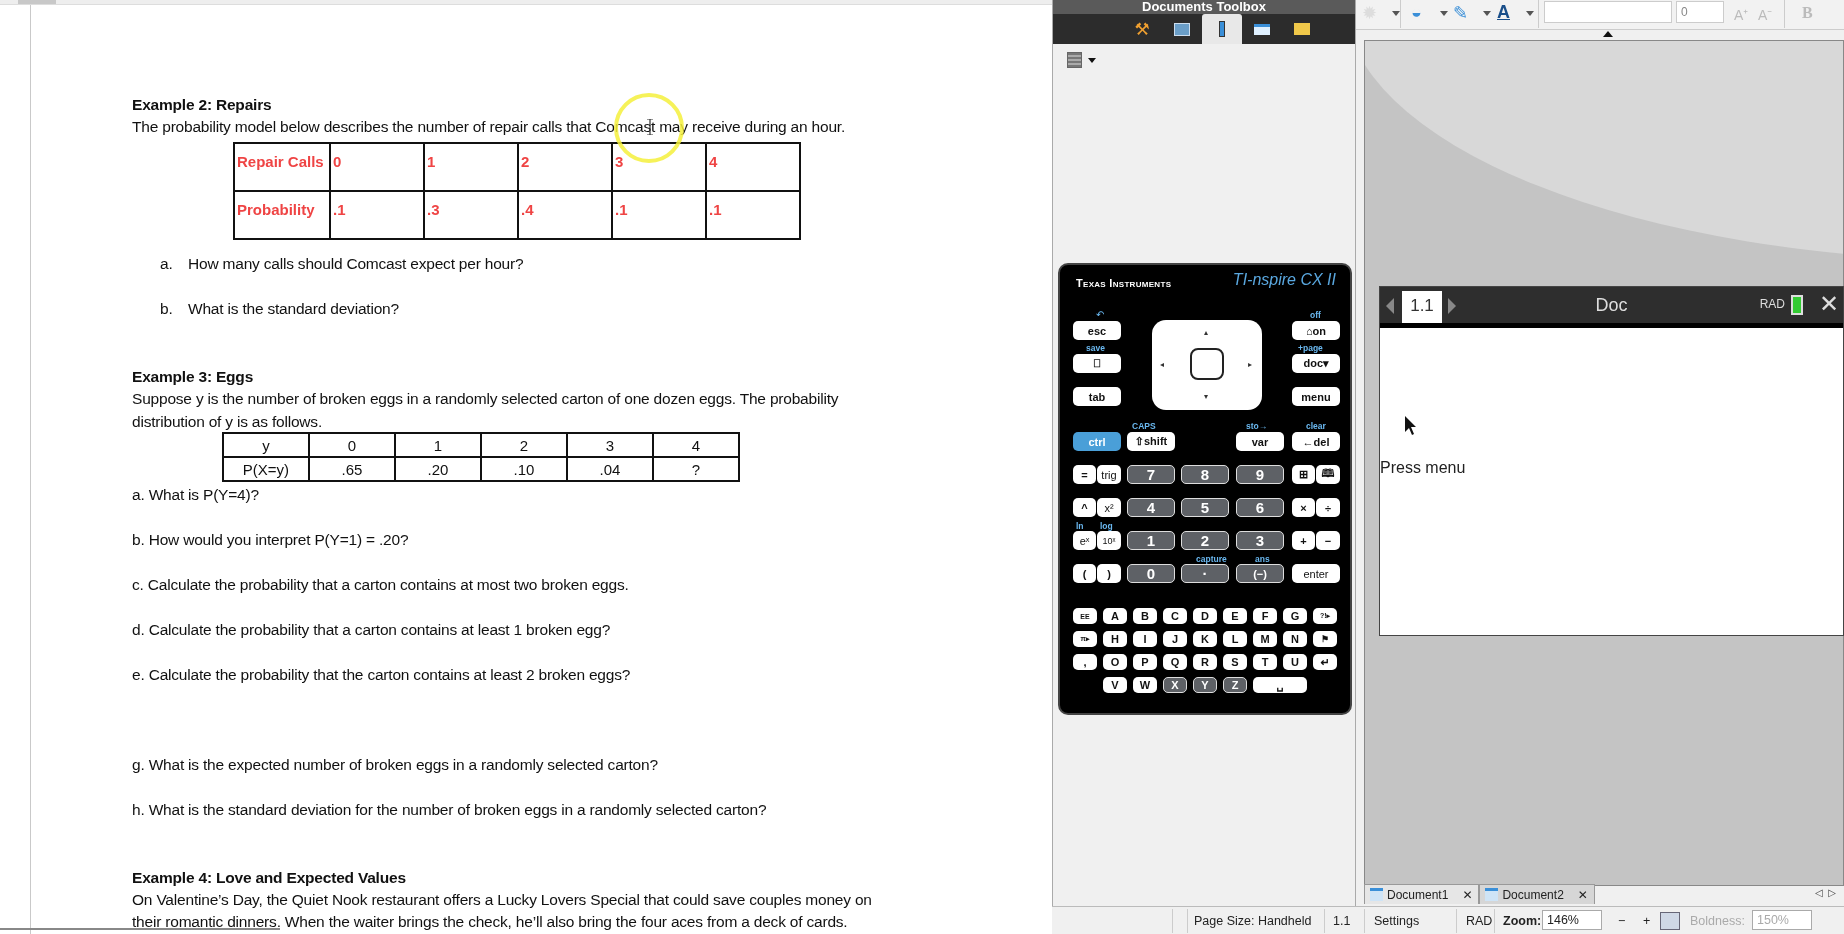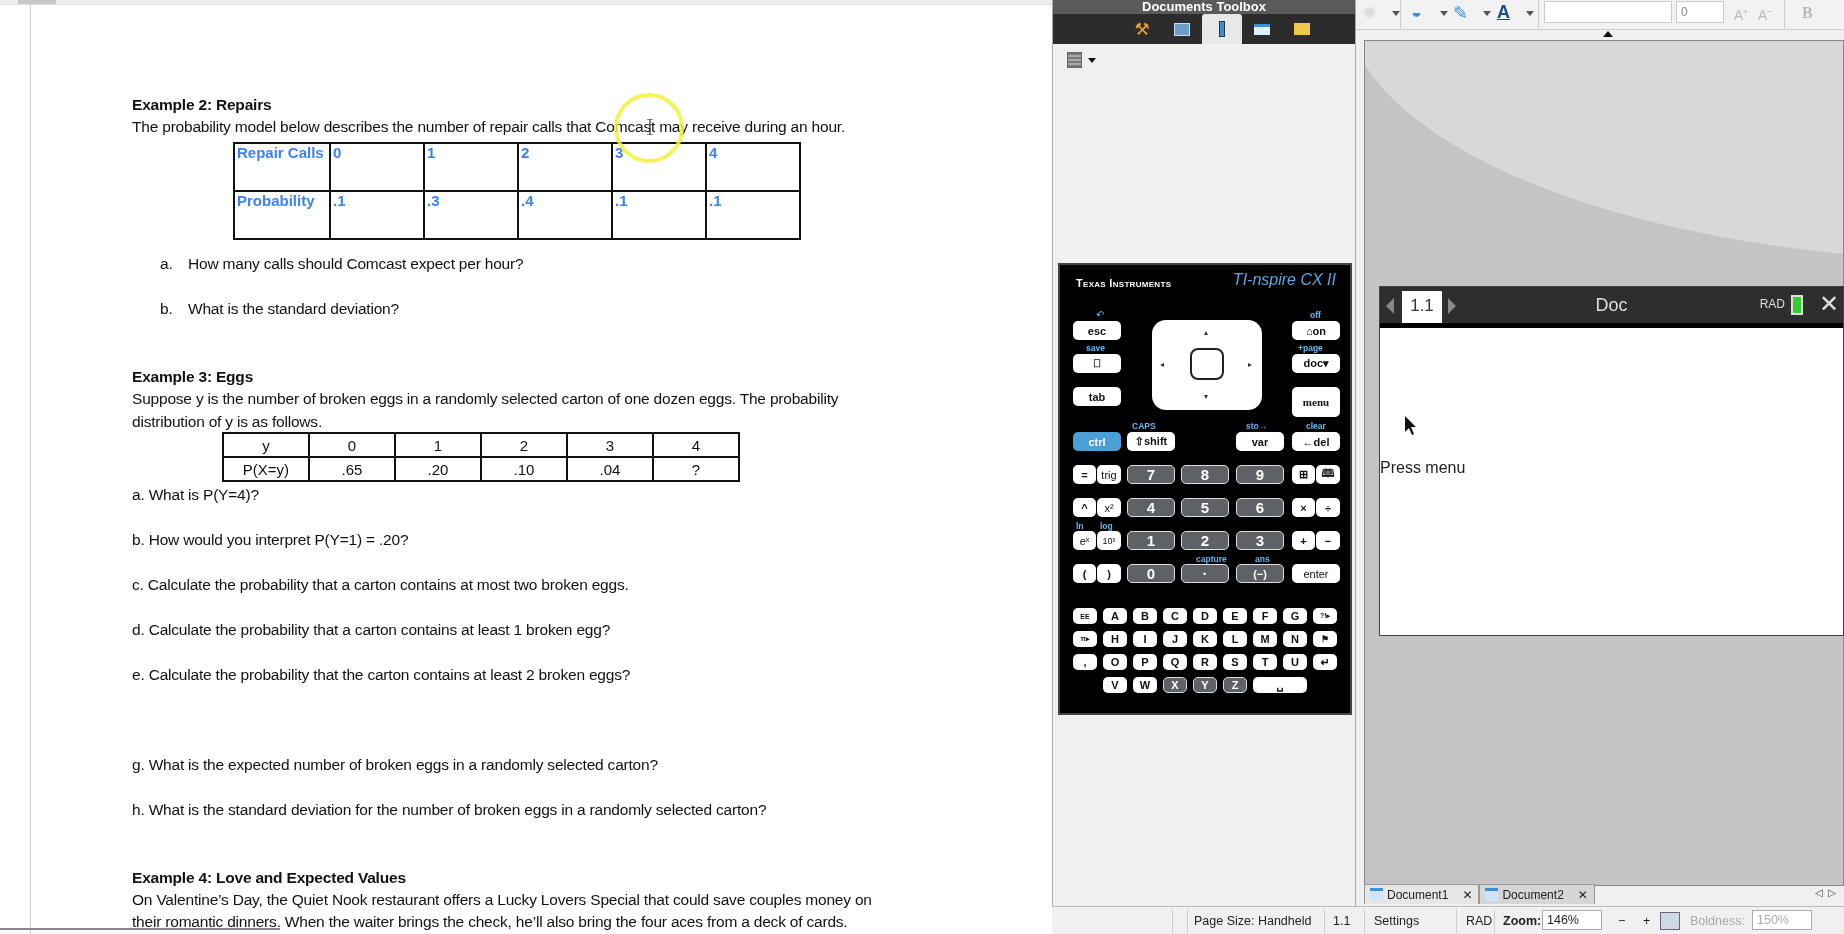--- a/index.html
+++ b/index.html
@@ -8,40 +8,40 @@
 
 
 #doc{position:absolute;left:0;top:0;width:1052px;height:934px;background:#fff;overflow:hidden;}
 #doc .topbar{position:absolute;left:0;top:0;width:1052px;height:5px;background:#eee;border-bottom:1px solid #ddd;}
 #doc .topbar .thumb{position:absolute;left:18px;top:0;width:38px;height:4px;background:#c8c8c8;}
 #doc .marginline{position:absolute;left:30px;top:5px;width:1px;height:929px;background:#c9c9c9;}
 #doc .bottomline{position:absolute;left:0;top:928px;width:280px;height:2px;background:#888;}
 .doctext{position:absolute;font-family:"Liberation Sans",sans-serif;font-size:15.5px;color:#111;white-space:nowrap;letter-spacing:-0.2px;}
 .doctext.b{font-weight:bold;}
 table.t1{position:absolute;left:233px;top:142px;border-collapse:collapse;}
-table.t1 td{border:2px solid #111;font-weight:bold;font-size:15px;vertical-align:top;padding:0 2px;color:#3b82f6;}
+table.t1 td{border:2px solid #111;font-weight:bold;font-size:15px;vertical-align:top;padding:9px 2px;color:#ef4444;}
 table.t1 td{width:94px;height:48px;}
 table.t1 td.h{width:96px;}
 table.t2{position:absolute;left:222px;top:432px;border-collapse:collapse;}
 table.t2 td{border:2px solid #111;font-size:15px;text-align:center;height:24px;width:86px;color:#111;padding:0;}
 .yellow-ring{position:absolute;left:614px;top:93px;width:70px;height:70px;border:4px solid rgba(245,240,60,0.85);border-radius:50%;}
 .ibeam{position:absolute;left:647px;top:119px;width:6px;height:16px;}
 
 
 #toolbox{position:absolute;left:1052px;top:0;width:304px;height:906px;background:#f0f0f0;border-left:1px solid #aaa;border-right:1px solid #aaa;}
 #toolbox .title{height:14px;background:#5a5a5a;color:#fff;font-size:13px;font-weight:bold;text-align:center;line-height:13px;}
 #toolbox .tabs{height:30px;background:#2c2c2c;display:flex;justify-content:center;gap:0;padding-left:36px;}
 #toolbox .tab{width:40px;height:30px;display:flex;align-items:center;justify-content:center;}
 #toolbox .tab.active{background:#e8e8e8;border-radius:3px 3px 0 0;}
 .calc-menu{position:absolute;left:14px;top:52px;display:flex;align-items:center;gap:6px;}
 .calc-menu .ic{width:15px;height:16px;background:repeating-linear-gradient(0deg,#777 0 2px,#aaa 2px 4px);border:1px solid #666;}
 .caret{width:0;height:0;border-left:4px solid transparent;border-right:4px solid transparent;border-top:5px solid #111;}
 
 
-#calc{position:absolute;left:1058px;top:263px;width:294px;height:452px;background:#000;border-radius:0;border:2px solid #444;}
+#calc{position:absolute;left:1058px;top:263px;width:294px;height:452px;background:#000;border-radius:10px;border:2px solid #444;}
 .ti-logo{position:absolute;left:16px;top:12px;color:#fff;font-size:11px;font-variant:small-caps;font-weight:bold;letter-spacing:0.3px;}
 .ti-brand{position:absolute;right:14px;top:6px;color:#5aa8e0;font-size:16px;font-style:italic;}
 .k{position:absolute;background:#fff;color:#111;border-radius:5px;font-size:11px;font-weight:bold;display:flex;align-items:center;justify-content:center;}
 .k.gray{background:#5e6166;color:#fff;border:1px solid #ddd;font-size:15px;}
 .k.blue{background:#4a9fd8;color:#fff;}
 .lbl{position:absolute;color:#6ab8f0;font-size:8.5px;font-weight:bold;}
 .dpad{position:absolute;left:92px;top:55px;width:110px;height:90px;background:#fff;border-radius:14px;}
 .dpad .center{position:absolute;left:38px;top:28px;width:34px;height:32px;border:2px solid #222;border-radius:8px;}
 .dpad .arrow{position:absolute;font-size:8px;color:#333;}
 .sm{position:absolute;color:#6ab8f0;font-size:10px;}
@@ -196,21 +196,21 @@
 
     <div class="sm" style="left:36px;top:44px;">↶</div>
     <div class="lbl" style="left:250px;top:45px;">off</div>
     <div class="k" style="left:13px;top:56px;width:48px;height:19px;">esc</div>
     <div class="k" style="left:232px;top:56px;width:48px;height:19px;">⌂on</div>
     <div class="lbl" style="left:26px;top:78px;">save</div>
     <div class="lbl" style="left:238px;top:78px;">+page</div>
     <div class="k" style="left:13px;top:89px;width:48px;height:19px;">⎕</div>
     <div class="k" style="left:232px;top:89px;width:48px;height:19px;">doc▾</div>
     <div class="k" style="left:13px;top:122px;width:48px;height:19px;">tab</div>
-    <div class="k" style="left:232px;top:122px;width:48px;height:30px;font-family:Liberation Serif, serif;">menu</div>
+    <div class="k" style="left:232px;top:122px;width:48px;height:19px;">menu</div>
 
     <div class="dpad">
       <span class="arrow" style="left:52px;top:8px;">▴</span>
       <span class="arrow" style="left:52px;top:72px;">▾</span>
       <span class="arrow" style="left:8px;top:40px;">◂</span>
       <span class="arrow" style="left:96px;top:40px;">▸</span>
       <div class="center"></div>
     </div>
 
     <div class="lbl" style="left:72px;top:156px;">CAPS</div>

